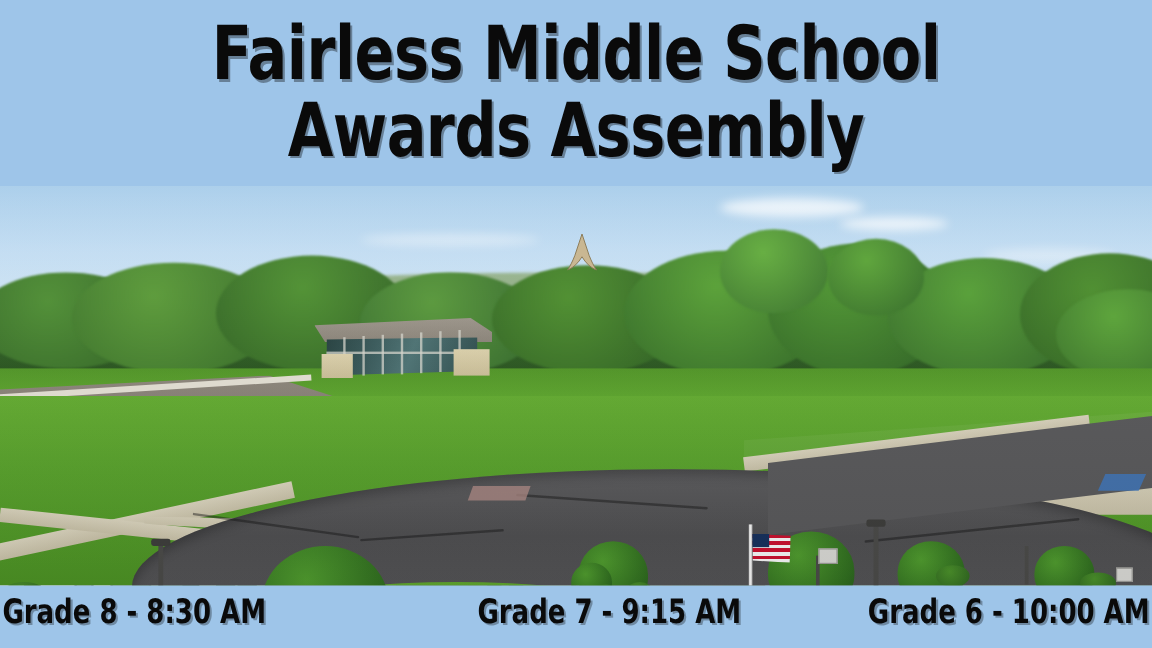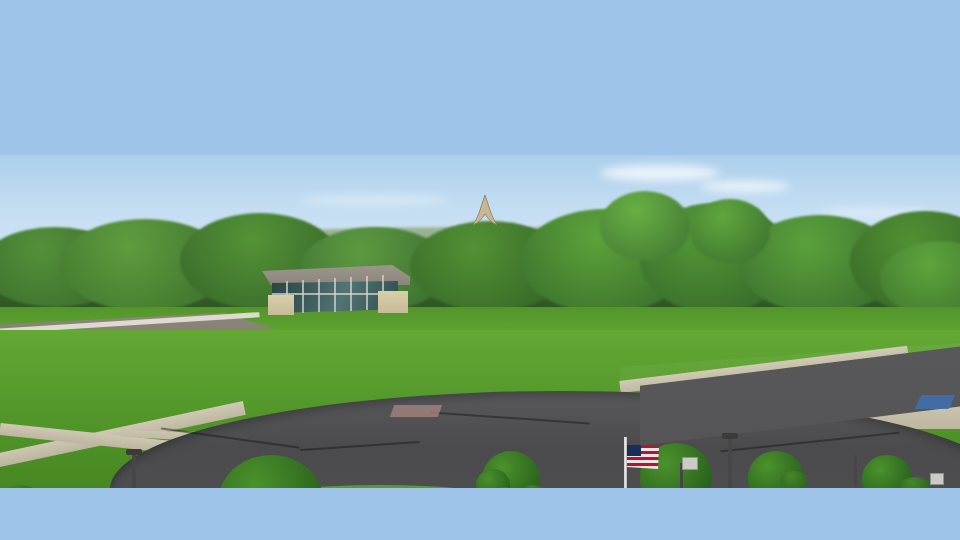--- a/index.html
+++ b/index.html
@@ -278,20 +278,24 @@
   }
   .sched-left   { left: 2px;  transform-origin: left center; }
   .sched-center { left: 380px; transform-origin: center center; }
   .sched-right  { right: 2px; transform-origin: right center; }
 </style>
 </head>
 <body>
 
 <div id="poster">
 
+  <div class="title-banner">
+    <div class="title-line title-line-1">Fairless Middle School</div>
+    <div class="title-line title-line-2">Awards Assembly</div>
+  </div>
 
   <div class="photo">
 
     <div class="sky"></div>
     <div class="cloud c1"></div>
     <div class="cloud c2"></div>
     <div class="cloud c3"></div>
     <div class="cloud c4"></div>
 
     <svg class="bird" viewBox="0 0 30 34">
@@ -455,14 +459,19 @@
     <div class="sign" style="left:930px;top:318px;width:12px;height:10px;"></div>
 
     <div class="pole" style="left:624px; top:282px; width:3px; height:176px;"></div>
     <div class="flag-us" style="left:627px; top:290px; width:32px; height:24px;
                 clip-path: polygon(0 0, 100% 6%, 97% 100%, 0 92%);"></div>
     <div class="flag-us-canton" style="left:627px; top:290px; width:14px; height:11px;"></div>
 
     <div class="photo-grain"></div>
   </div>
 
+  <div class="bottom-banner">
+    <div class="sched sched-left">Grade 8 - 8:30 AM</div>
+    <div class="sched sched-center">Grade 7 - 9:15 AM</div>
+    <div class="sched sched-right">Grade 6 - 10:00 AM</div>
+  </div>
 
 </div>
 
 </body></html>

